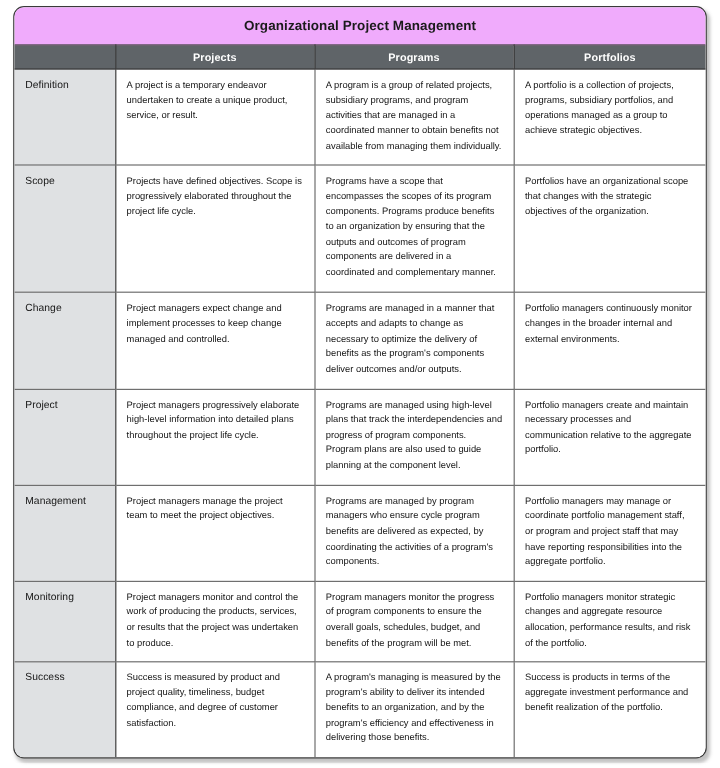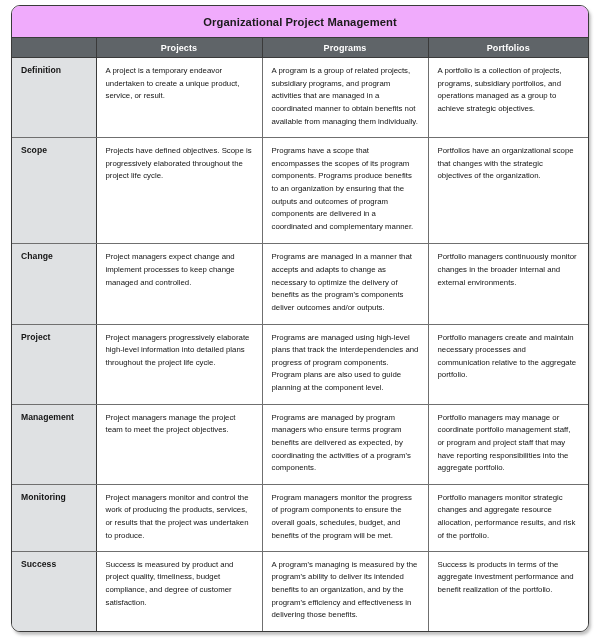--- a/index.html
+++ b/index.html
@@ -72,21 +72,21 @@
   .colhead.blank {
     border-right: 1.2px solid #3a3a3a;
   }
   .colhead.sep {
     border-right: 1.2px solid #3a3a3a;
   }
 
   
   td.rowlabel {
     background: #dfe1e3;
-    font-weight: bold;
+    font-weight: normal;
     font-size: 8.6px;
     color: #151515;
     vertical-align: top;
     padding: 7px 0 6px 9px;
     border-right: 1.2px solid #3a3a3a;
     border-bottom: 1.1px solid #6f6f6f;
     letter-spacing: 0.05px;
   }
   td.body {
     background: #ffffff;
@@ -158,21 +158,21 @@
         <tr>
           <td class="rowlabel">Project</td>
           <td class="body sep">Project managers progressively elaborate high-level information into detailed plans throughout the project life cycle.</td>
           <td class="body sep">Programs are managed using high-level plans that track the interdependencies and progress of program components. Program plans are also used to guide planning at the component level.</td>
           <td class="body">Portfolio managers create and maintain necessary processes and communication relative to the aggregate portfolio.</td>
         </tr>
 
         <tr>
           <td class="rowlabel">Management</td>
           <td class="body sep">Project managers manage the project team to meet the project objectives.</td>
-          <td class="body sep">Programs are managed by program managers who ensure terms program benefits are delivered as expected, by coordinating the activities of a program's components.</td>
+          <td class="body sep">Programs are managed by program managers who ensure cycle program benefits are delivered as expected, by coordinating the activities of a program's components.</td>
           <td class="body">Portfolio managers may manage or coordinate portfolio management staff, or program and project staff that may have reporting responsibilities into the aggregate portfolio.</td>
         </tr>
 
         <tr>
           <td class="rowlabel">Monitoring</td>
           <td class="body sep">Project managers monitor and control the work of producing the products, services, or results that the project was undertaken to produce.</td>
           <td class="body sep">Program managers monitor the progress of program components to ensure the overall goals, schedules, budget, and benefits of the program will be met.</td>
           <td class="body">Portfolio managers monitor strategic changes and aggregate resource allocation, performance results, and risk of the portfolio.</td>
         </tr>
 

